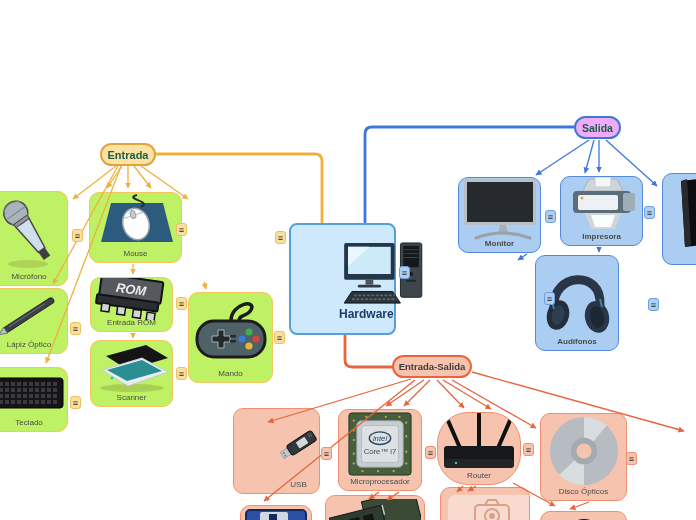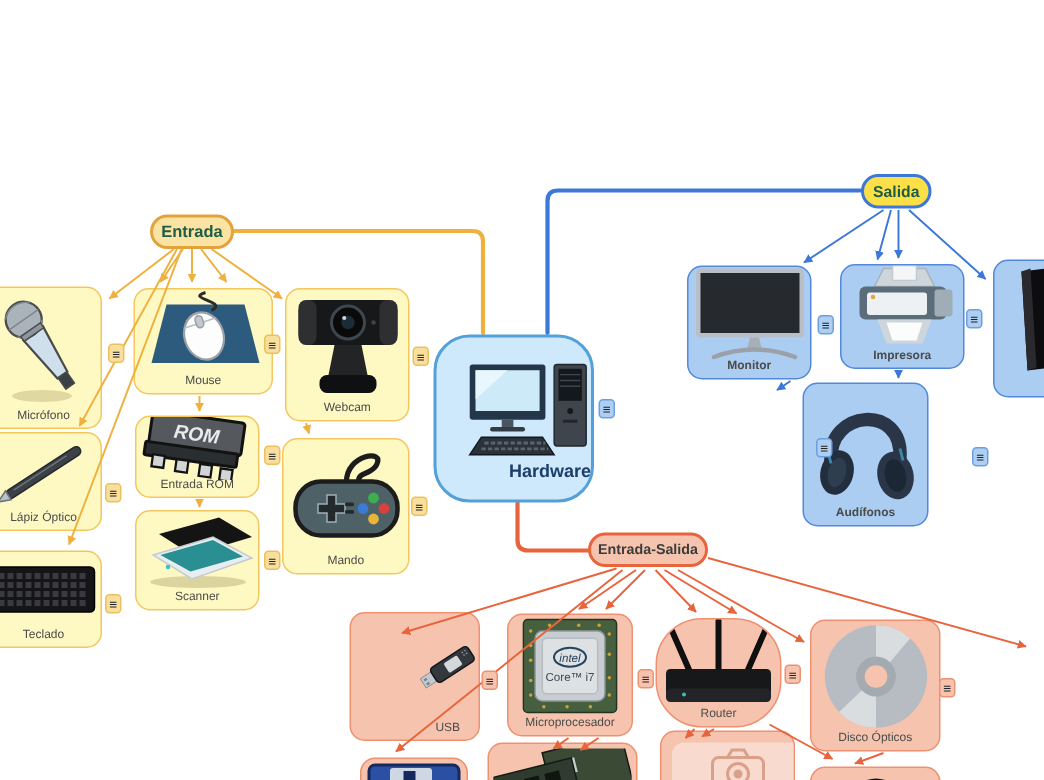--- a/index.html
+++ b/index.html
@@ -2,30 +2,30 @@
 <html><head>
 <meta charset="utf-8">
 <style>
   html,body{margin:0;padding:0;background:#fff;}
   .canvas{position:relative;width:696px;height:520px;background:#ffffff;overflow:hidden;
           font-family:"Liberation Sans", sans-serif;}
   .node{position:absolute;border-radius:10px;box-sizing:border-box;display:flex;
         flex-direction:column;align-items:center;justify-content:center;z-index:1;overflow:hidden;}
   .node .img{flex:1;display:flex;align-items:center;justify-content:center;width:100%;min-height:0;}
   .node .lbl{font-size:8px;color:#4b4b4b;line-height:10px;padding-bottom:3px;text-align:center;width:100%;}
-  .n-ent{background:#fef9c3;border:1.5px solid #F3C75E;}
+  .n-ent{background:#bef264;border:1.5px solid #F3C75E;}
   .n-sal{background:#ABCDF2;border:1.5px solid #5388DB;font-weight:bold;}
   .n-es {background:#F6C4AE;border:1.5px solid #EF9070;}
   .pill{position:absolute;border-radius:13px;display:flex;align-items:center;justify-content:center;
         font-weight:bold;z-index:3;box-sizing:border-box;}
   .pill-ent{background:#FBE3A4;border:2px solid #E2A23C;color:#1D5C45;font-size:11px;}
-  .pill-sal{background:#fde047;border:2px solid #3C78D8;color:#1D5C45;font-size:10.5px;}
+  .pill-sal{background:#f0abfc;border:2px solid #3C78D8;color:#1D5C45;font-size:10.5px;}
   .pill-es {background:#F6C4AE;border:2px solid #E8643C;color:#3B3B3B;font-size:9.5px;}
-  .hw{position:absolute;background:#CDE9FB;border:2.5px solid #54A0D8;border-radius:24px;z-index:3;
-      box-sizing:border-box;display:flex;flex-direction:column;align-items:flex-end;}
+  .hw{position:absolute;background:#CDE9FB;border:2.5px solid #54A0D8;border-radius:8px;z-index:3;
+      box-sizing:border-box;display:flex;flex-direction:column;align-items:flex-start;padding-left:48px;}
   .hw .img{flex:1;display:flex;align-items:flex-end;justify-content:center;}
   .hw .lbl{font-size:12px;font-weight:bold;color:#1D3D6B;padding-bottom:12px;}
   .menu{position:absolute;width:11px;height:13px;border-radius:3px;font-size:9px;line-height:12px;
         text-align:center;color:#222;z-index:4;font-weight:bold;box-sizing:border-box;}
   .m-ent{background:#F9DF9E;border:1px solid #ECC05C;}
   .m-sal{background:#AECFF2;border:1px solid #6D9FE0;}
   .m-es {background:#F6C4AE;border:1px solid #EB9273;}
   svg.wires{position:absolute;left:0;top:0;z-index:2;pointer-events:none;}
   .wy{stroke:#F0B03E;fill:none;}
   .wb{stroke:#3C78D8;fill:none;}
@@ -63,36 +63,20 @@
         <g transform="rotate(-18 39 30)">
           <ellipse cx="39" cy="30" rx="13" ry="16" fill="#FDFDFD" stroke="#9AA0A6" stroke-width="1.5"></ellipse>
           <path d="M39,14 v9 M28,21 h22" stroke="#B9BEC3" fill="none"></path>
           <rect x="36.5" y="16" width="5" height="8" rx="2.5" fill="#C3C9CE" stroke="#9AA0A6"></rect>
         </g>
       </svg>
     </div>
     <div class="lbl">Mouse</div>
   </div>
 
-  <div class="node n-ent" style="left:190px;top:192px;width:83px;height:89px;">
-    <div class="img">
-      <svg width="70" height="70" viewBox="0 0 70 70">
-        <rect x="2" y="5" width="66" height="30" rx="7" fill="#17181A"></rect>
-        <rect x="2" y="5" width="12" height="30" rx="5" fill="#2E2F31"></rect>
-        <rect x="56" y="5" width="12" height="30" rx="5" fill="#2E2F31"></rect>
-        <circle cx="35" cy="20" r="11" fill="#0A0A0A" stroke="#3C4750" stroke-width="2"></circle>
-        <circle cx="35" cy="20" r="4.5" fill="#1D2B36"></circle>
-        <circle cx="32.5" cy="17" r="1.4" fill="#CFD6DA"></circle>
-        <circle cx="52" cy="20" r="1.5" fill="#444"></circle>
-        <polygon points="26,35 44,35 48,55 22,55" fill="#222426"></polygon>
-        <rect x="16" y="55" width="38" height="12" rx="5" fill="#0F1011"></rect>
-      </svg>
-    </div>
-    <div class="lbl">Webcam</div>
-  </div>
 
   <div class="node n-ent" style="left:-10px;top:288px;width:78px;height:66px;">
     <div class="img">
       <svg width="66" height="50" viewBox="0 0 66 50">
         <g transform="rotate(-33 33 25)">
           <rect x="4" y="22" width="58" height="6" rx="3" fill="#3B4147" stroke="#23282C"></rect>
           <polygon points="-3,25 5,21.5 5,28.5" fill="#B9C2C9" stroke="#6A737A" stroke-width="1"></polygon>
           <line x1="10" y1="24" x2="52" y2="24" stroke="#6B737A"></line>
         </g>
       </svg>

